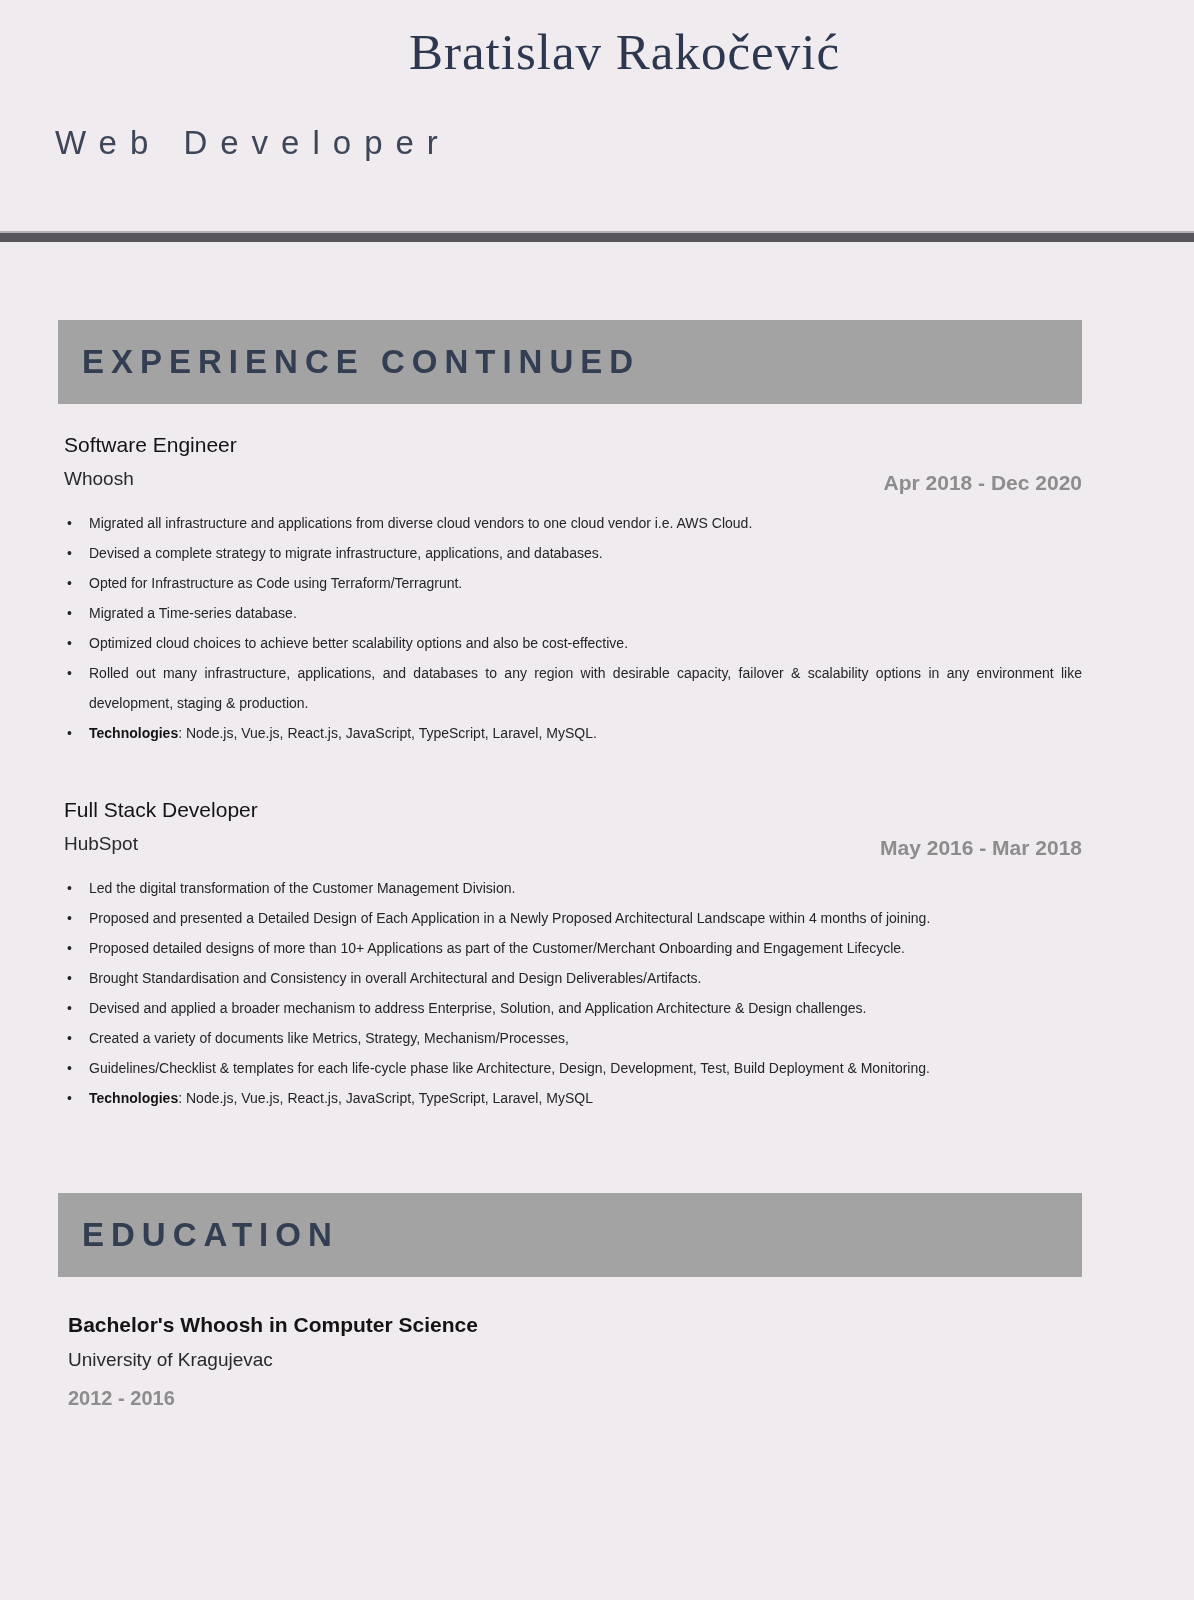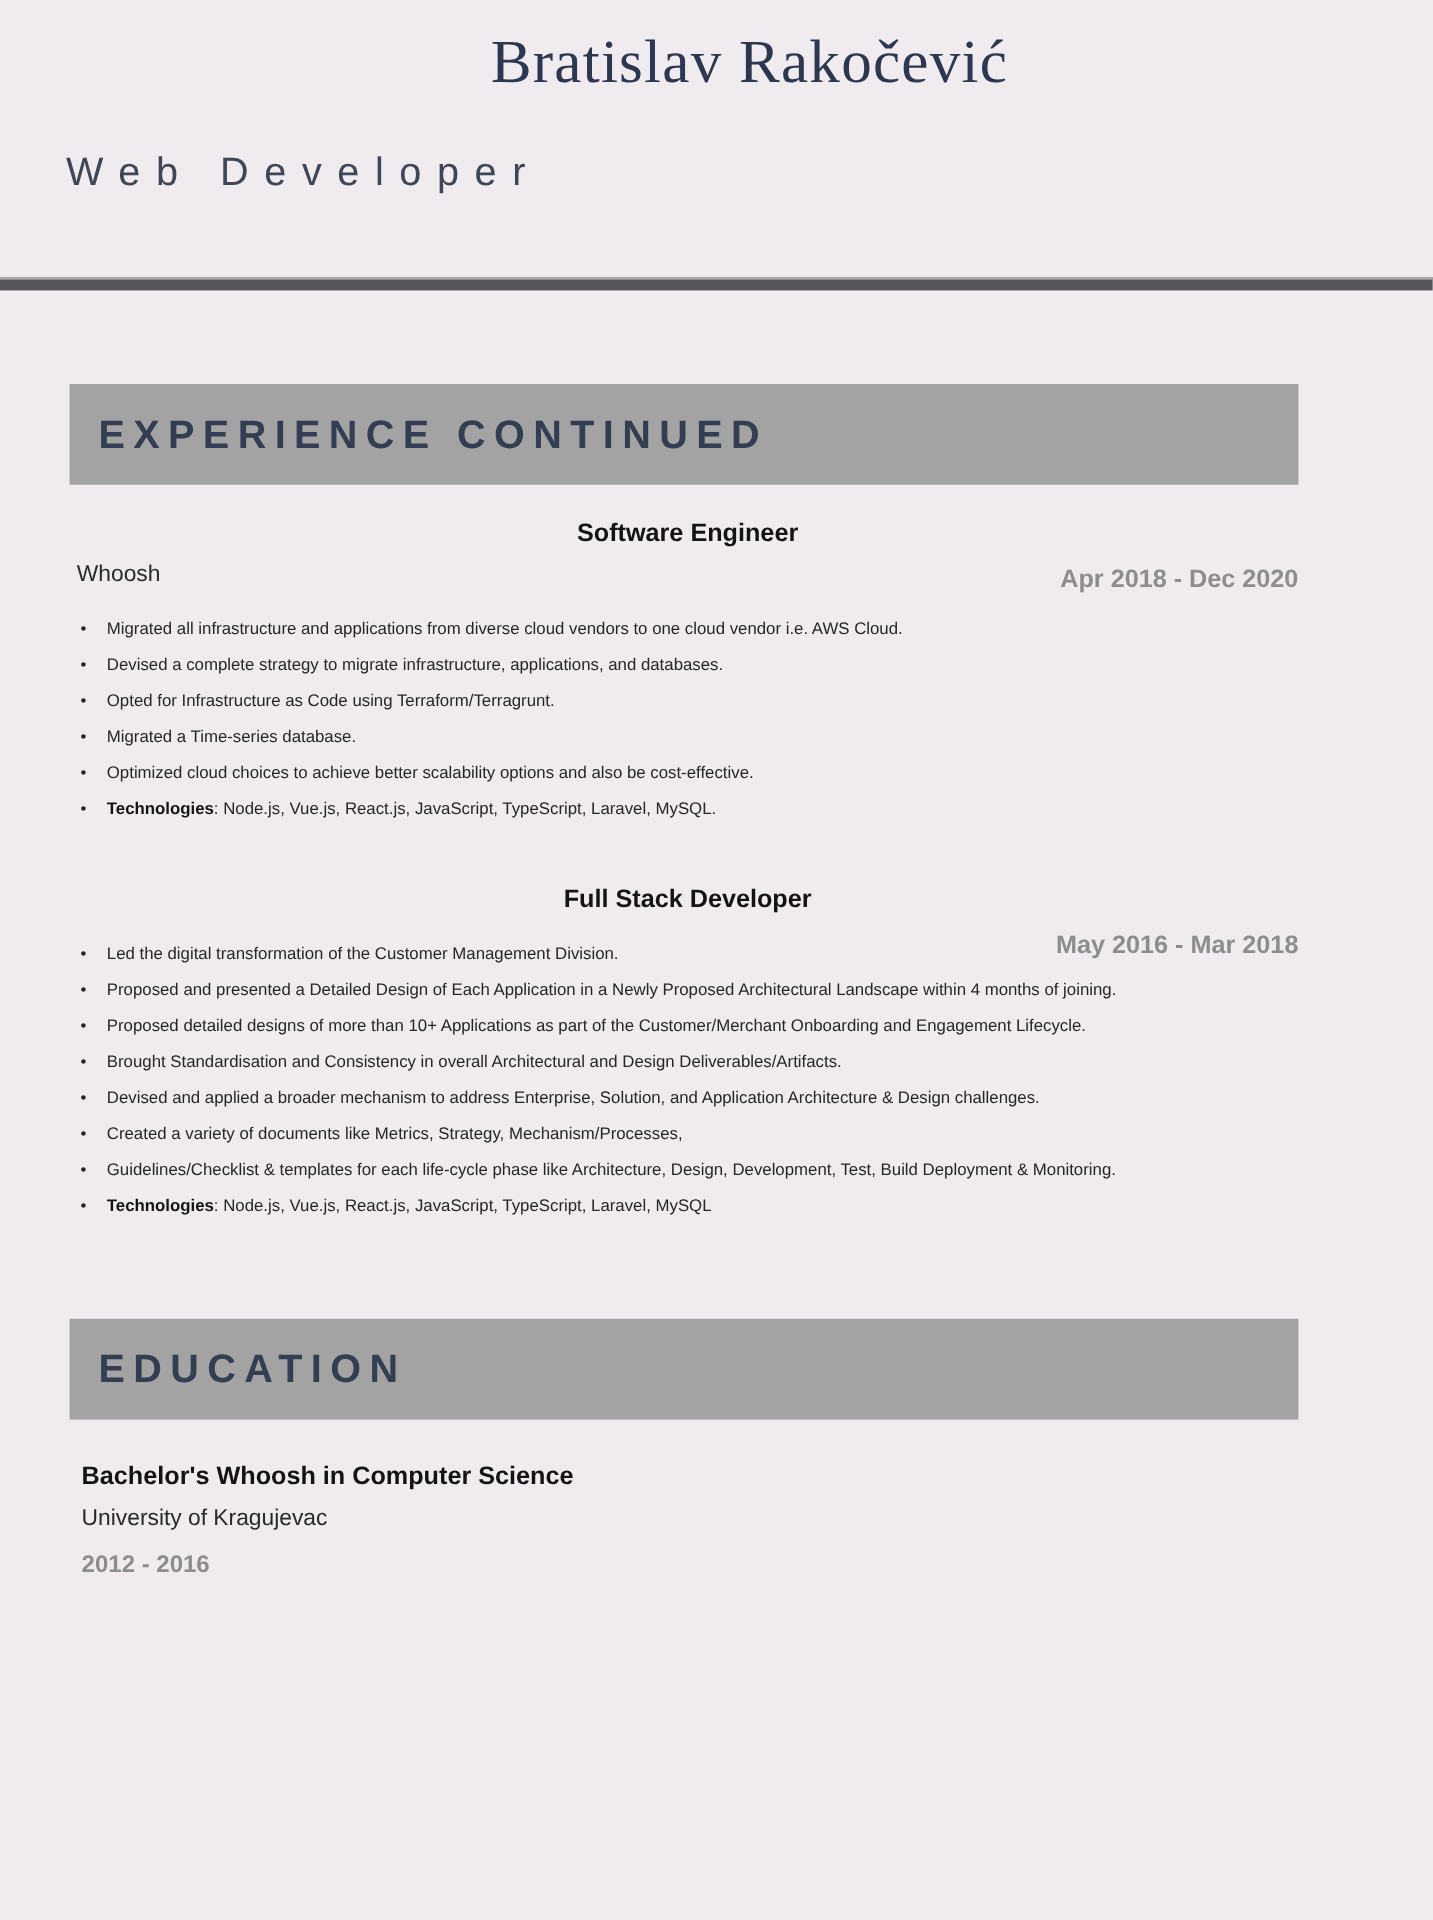--- a/index.html
+++ b/index.html
@@ -47,21 +47,21 @@
   .band-edu { margin-top: 80px; }
   .band-title {
     font-size: 33px;
     font-weight: bold;
     letter-spacing: 7px;
     color: #333e52;
   }
   .job { margin: 0 112px 0 64px; position: relative; }
   .job-first { margin-top: 27px; }
   .job-second { margin-top: 48px; }
-  .job-title { font-size: 21px; font-weight: bold; color: #141414; line-height: 1.3; text-align: center; }
+  .job-title { font-size: 21px; font-weight: normal; color: #141414; line-height: 1.3; }
   .job-company { margin-top: 9px; font-size: 19px; color: #2a2a2a; line-height: 1.3; }
   .job-dates {
     position: absolute; right: 0; top: 40px;
     font-size: 21px; font-weight: bold; color: #8d8d8d;
   }
   ul.bullets {
     margin: 16px 0 0 0;
     padding: 0;
     list-style: none;
   }
@@ -104,26 +104,28 @@
   <div class="job job-first">
     <div class="job-title">Software Engineer</div>
     <div class="job-company">Whoosh</div>
     <div class="job-dates">Apr 2018 - Dec 2020</div>
     <ul class="bullets">
         <li>Migrated all infrastructure and applications from diverse cloud vendors to one cloud vendor i.e. AWS Cloud.</li>
         <li>Devised a complete strategy to migrate infrastructure, applications, and databases.</li>
         <li>Opted for Infrastructure as Code using Terraform/Terragrunt.</li>
         <li>Migrated a Time-series database.</li>
         <li>Optimized cloud choices to achieve better scalability options and also be cost-effective.</li>
+        <li>Rolled out many infrastructure, applications, and databases to any region with desirable capacity, failover &amp; scalability options in any environment like development, staging &amp; production.</li>
         <li><strong>Technologies</strong>: Node.js, Vue.js, React.js, JavaScript, TypeScript, Laravel, MySQL.</li>
       </ul>
   </div>
 
   <div class="job job-second">
     <div class="job-title">Full Stack Developer</div>
+    <div class="job-company">HubSpot</div>
     <div class="job-dates">May 2016 - Mar 2018</div>
     <ul class="bullets">
         <li>Led the digital transformation of the Customer Management Division.</li>
         <li>Proposed and presented a Detailed Design of Each Application in a Newly Proposed Architectural Landscape within 4 months of joining.</li>
         <li>Proposed detailed designs of more than 10+ Applications as part of the Customer/Merchant Onboarding and Engagement Lifecycle.</li>
         <li>Brought Standardisation and Consistency in overall Architectural and Design Deliverables/Artifacts.</li>
         <li>Devised and applied a broader mechanism to address Enterprise, Solution, and Application Architecture &amp; Design challenges.</li>
         <li>Created a variety of documents like Metrics, Strategy, Mechanism/Processes,</li>
         <li>Guidelines/Checklist &amp; templates for each life-cycle phase like Architecture, Design, Development, Test, Build Deployment &amp; Monitoring.</li>
         <li><strong>Technologies</strong>: Node.js, Vue.js, React.js, JavaScript, TypeScript, Laravel, MySQL</li>

